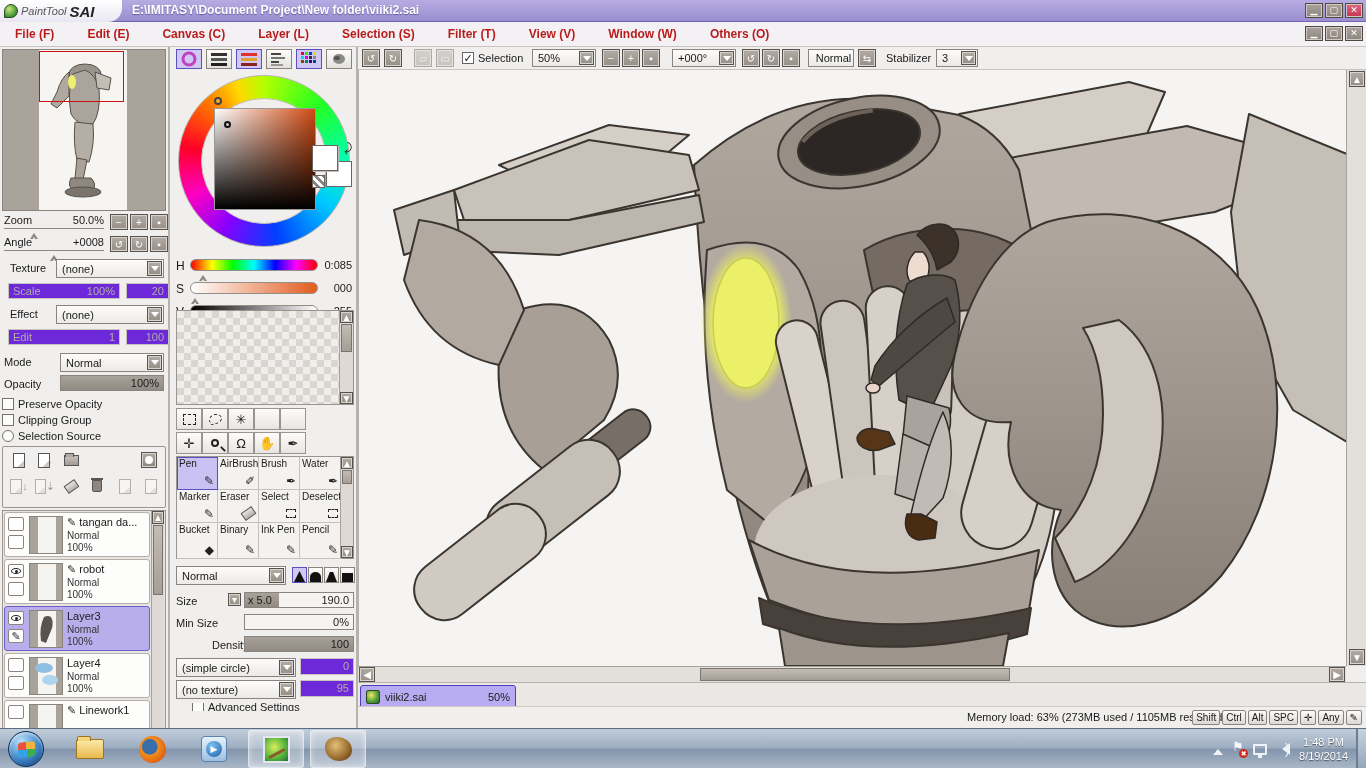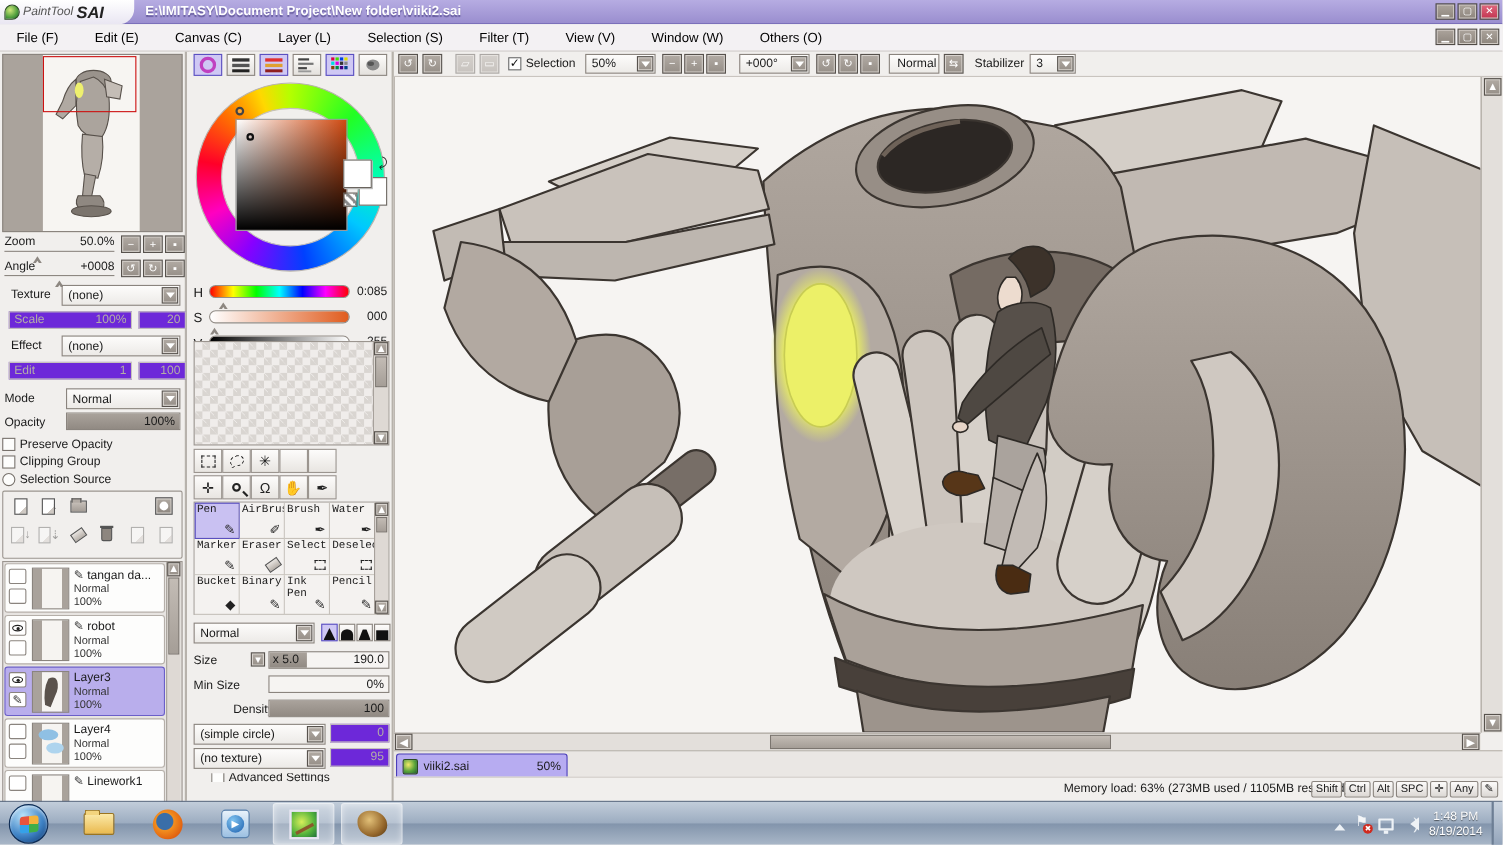--- a/index.html
+++ b/index.html
@@ -16,21 +16,21 @@
   .logotext { font-style:italic; font-size:11px; color:#555; }
   .logosai { font-style:italic; font-weight:bold; font-size:15px; color:#222; letter-spacing:0; }
   .titlepath { position:absolute; left:132px; top:3px; color:#ffffff; font-size:12px; font-weight:bold; text-shadow:0 1px 1px rgba(60,50,120,.6); }
   .winbtns { position:absolute; right:3px; top:3px; display:flex; gap:2px; }
   .winbtn { width:18px; height:15px; background:linear-gradient(#aca49c,#8d857d); border:1px solid #4f4a45;
     box-shadow:inset 0 0 0 1px #cfc9c3; color:#fff; font-size:9px; line-height:13px; text-align:center; }
   .winbtn.close { background:linear-gradient(#e06a80,#c23450); }
 
   
   .menubar { position:absolute; left:0; top:22px; width:1366px; height:25px; background:#f3f1f3; border-bottom:1px solid #c9c4bf; }
-  .menuitem { display:inline-block; padding:5px 15px 0 15px; font-size:12px; color:#000000; }
+  .menuitem { display:inline-block; padding:5px 15px 0 15px; font-size:12px; color:#b91c1c;font-weight:bold; }
 
   
   .btn3d { background:linear-gradient(#b2aba4,#968f88); border:1px solid #57524d; box-shadow:inset 0 0 0 1px #d8d3ce;
     color:#fff; display:flex; align-items:center; justify-content:center; font-size:10px; }
   .btn3d.dis { opacity:.45; }
   .combo { position:relative; background:linear-gradient(#fdfcfb,#eceae7); border:1px solid #8a847e; display:flex; align-items:center; padding-left:5px; font-size:11px; }
   .combo .dd { position:absolute; right:1px; top:1px; bottom:1px; width:15px; background:linear-gradient(#b2aba4,#968f88);
     border:1px solid #57524d; box-shadow:inset 0 0 0 1px #d8d3ce; display:flex; align-items:center; justify-content:center; }
   .dd::after { content:""; border:4px solid transparent; border-top:5px solid #fff; margin-top:4px; }
   .bar { position:relative; border:1px solid #8a847e; background:#f6f4f2; font-size:11px; }
@@ -124,21 +124,21 @@
   .fgbg { position:absolute; left:138px; top:96px; width:44px; height:48px; }
   .fgsq { position:absolute; left:2px; top:2px; width:26px; height:26px; background:#fff; border:1px solid #6a645e; box-shadow:1px 1px 0 #bbb; }
   .bgsq { position:absolute; left:16px; top:18px; width:26px; height:26px; background:#fff; border:1px solid #6a645e; }
   .swaparr { position:absolute; right:2px; top:-2px; font-size:12px; color:#222; transform:rotate(10deg); }
   .transchip { position:absolute; left:2px; top:32px; width:13px; height:13px; border:1px solid #6a645e;
     background:linear-gradient(45deg,#888 25%,#fff 25%,#fff 50%,#888 50%,#888 75%,#fff 75%); background-size:8px 8px; }
 
   .toolgrid { position:absolute; left:4px; top:409px; width:178px; height:103px; border:1px solid #9b958f; background:#efedeb; }
   .toolcell { position:absolute; width:41px; height:33px; border-right:1px solid #c6c1bb; border-bottom:1px solid #c6c1bb; background:#f4f2f0; overflow:hidden; }
   .toolcell.sel { background:#c9c1f2; outline:1px solid #5b50c0; outline-offset:-1px; }
-  .toolcell .tl { position:absolute; left:2px; top:1px; font-size:10px;font-family:Liberation Mono, monospace; }
+  .toolcell .tl { position:absolute; left:2px; top:1px; font-size:10px; }
   .toolcell .ti { position:absolute; right:3px; bottom:1px; font-size:12px; color:#222; }
   .tg-scroll { position:absolute; right:0; top:0; bottom:0; width:13px; background:#ded9d4; border-left:1px solid #a7a19b; }
 
   .shapebtn { position:absolute; width:15px; height:16px; background:linear-gradient(#fdfcfb,#e4e1dd); border:1px solid #8a847e; display:flex; align-items:flex-end; justify-content:center; }
   .shapebtn.sel { background:#cfc8f4; border-color:#5b50c0; }
   .shp { width:11px; background:#111; }
   .shp.t1 { height:11px; clip-path:polygon(50% 0,100% 100%,0 100%); }
   .shp.t2 { height:10px; border-radius:50% 50% 0 0; }
   .shp.t3 { height:10px; clip-path:polygon(35% 0,65% 0,100% 100%,0 100%); }
   .shp.t4 { height:9px; }

